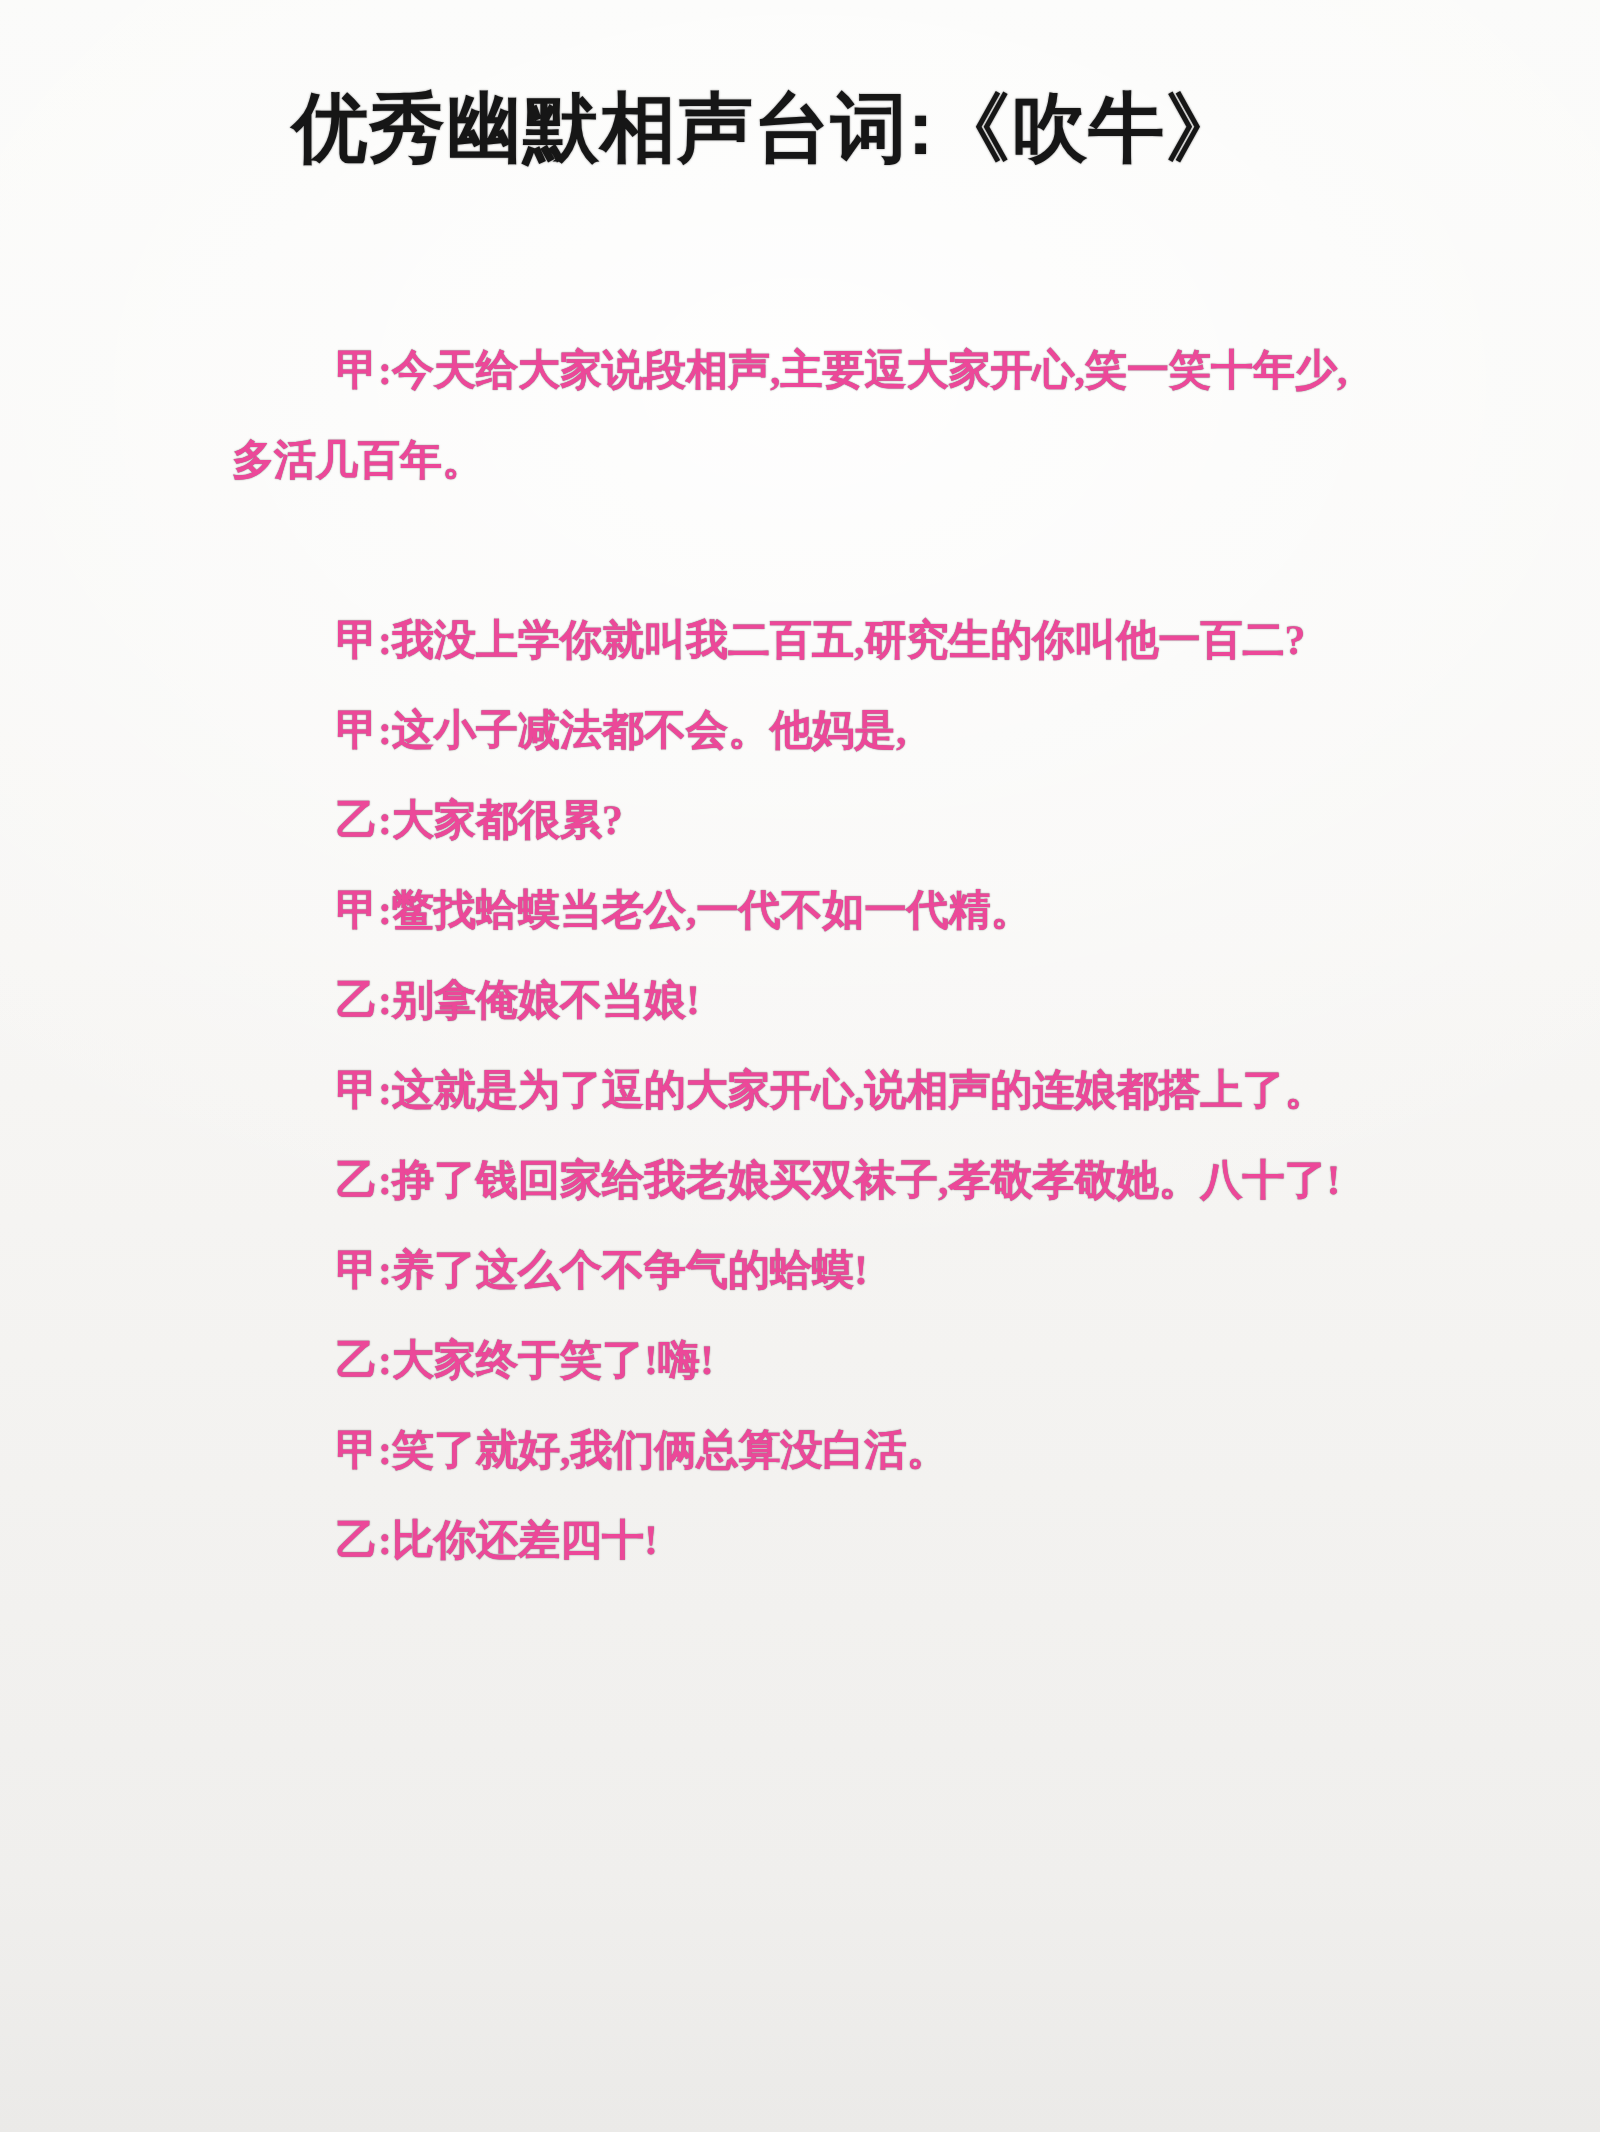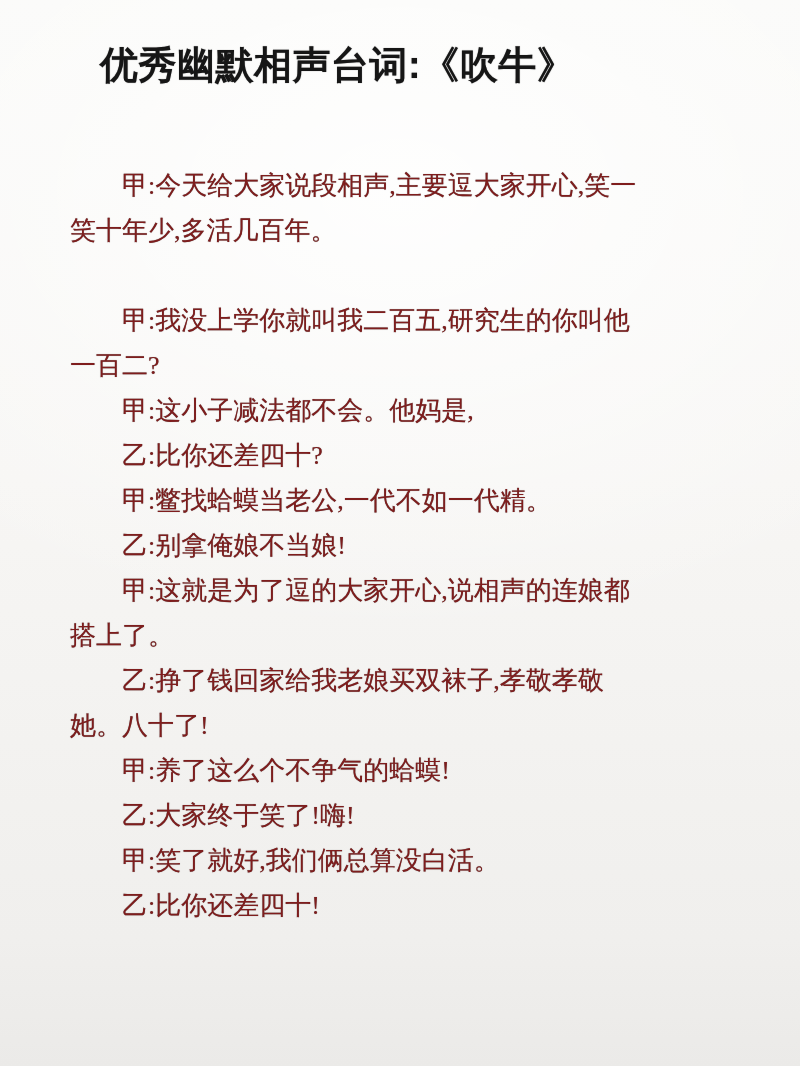--- a/index.html
+++ b/index.html
@@ -13,67 +13,68 @@
     background:
       radial-gradient(ellipse 120% 60% at 50% 18%, rgba(255,255,255,0.85) 0%, rgba(255,255,255,0) 70%),
       linear-gradient(180deg, #fafaf8 0%, #f7f6f4 45%, #f0efed 88%, #ebeae8 100%);
     font-family: "Liberation Serif", "DejaVu Serif", serif;
   }
   .page {
     position: relative;
     width: 688px;
     height: 1066px;
     box-sizing: border-box;
-    padding: 40px 112px 0 70px;
+    padding: 40px 112px 0 116px;
   }
   .doc-title {
     margin: 0 0 0 30px;
     padding: 0;
     font-family: "Liberation Sans", "DejaVu Sans", sans-serif;
     font-weight: 900;
     font-size: 38px;
     line-height: 50px;
     letter-spacing: 0.5px;
     color: #161616;
     text-shadow: 0 0 1px rgba(20,20,20,0.55);
     white-space: nowrap;
   }
   .doc-body {
     margin-top: 73px;
     width: 576px;
   }
   .doc-body p {
     margin: 0;
     padding: 0;
-    font-size: 26px;
+    font-size: 21px;
     line-height: 45px;
     text-indent: 52px;
-    color: #7f1d1d;
+    color: #ec4899;
     text-shadow: 0 0 0.7px rgba(55,54,52,0.75);
     letter-spacing: 0;
     word-break: normal;
+    font-weight: bold;
   }
   .section-gap {
     height: 45px;
   }
 </style>
 </head>
 <body>
 
 <div class="page">
   <h1 class="doc-title">优秀幽默相声台词:《吹牛》</h1>
 
   <div class="doc-body">
     <p>甲:今天给大家说段相声,主要逗大家开心,笑一笑十年少,多活几百年。</p>
 
     <div class="section-gap"></div>
 
     <p>甲:我没上学你就叫我二百五,研究生的你叫他一百二?</p>
     <p>甲:这小子减法都不会。他妈是,</p>
-    <p>乙:比你还差四十?</p>
+    <p>乙:大家都很累?</p>
     <p>甲:鳖找蛤蟆当老公,一代不如一代精。</p>
     <p>乙:别拿俺娘不当娘!</p>
     <p>甲:这就是为了逗的大家开心,说相声的连娘都搭上了。</p>
     <p>乙:挣了钱回家给我老娘买双袜子,孝敬孝敬她。八十了!</p>
     <p>甲:养了这么个不争气的蛤蟆!</p>
     <p>乙:大家终于笑了!嗨!</p>
     <p>甲:笑了就好,我们俩总算没白活。</p>
     <p>乙:比你还差四十!</p>
   </div>
 </div>

